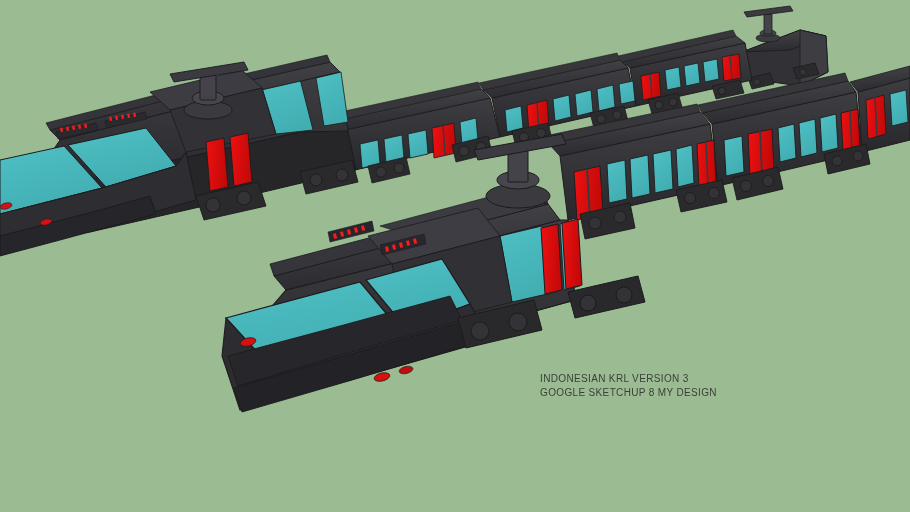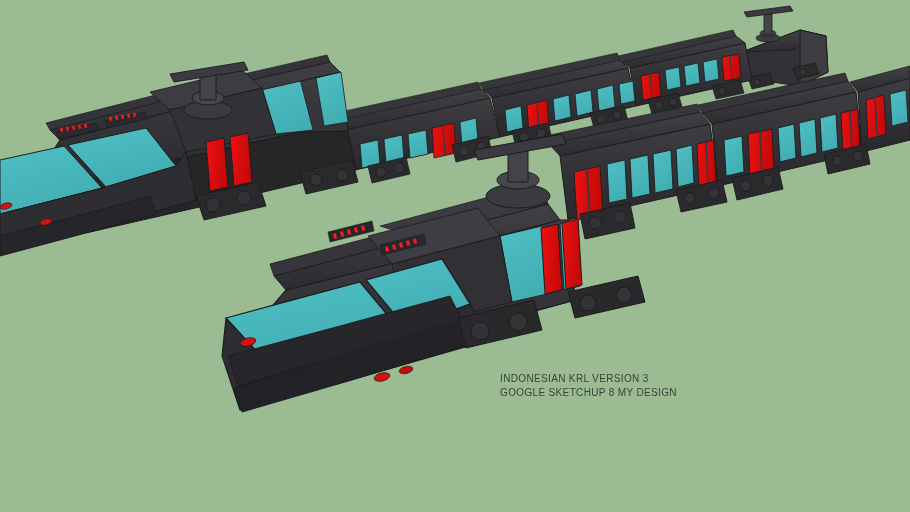--- a/index.html
+++ b/index.html
@@ -318,18 +318,18 @@
           <circle cx="518" cy="322" r="9" fill="#333337" stroke="#1c1c1e" stroke-width="1"></circle>
           <path d="M568,292 L638,276 L645,302 L575,318 Z" fill="#29292c" stroke="#1c1c1e" stroke-width="1"></path>
           <circle cx="588" cy="303" r="8" fill="#333337" stroke="#1c1c1e" stroke-width="1"></circle>
           <circle cx="624" cy="295" r="8" fill="#333337" stroke="#1c1c1e" stroke-width="1"></circle>
         </g>
       </g>
 
     </g>
   </svg>
 
-  <div class="caption-block" style="left: 500px; top: 372px;">
+  <div class="caption-block" style="left: 540px; top: 372px;">
     <span class="caption-line" style="color: rgb(58, 63, 56);">INDONESIAN KRL VERSION 3</span>
     <span class="caption-line" style="color: rgb(58, 63, 56); text-align: right;">GOOGLE SKETCHUP 8 MY DESIGN</span>
   </div>
 
 </div>
 
 </body></html>

